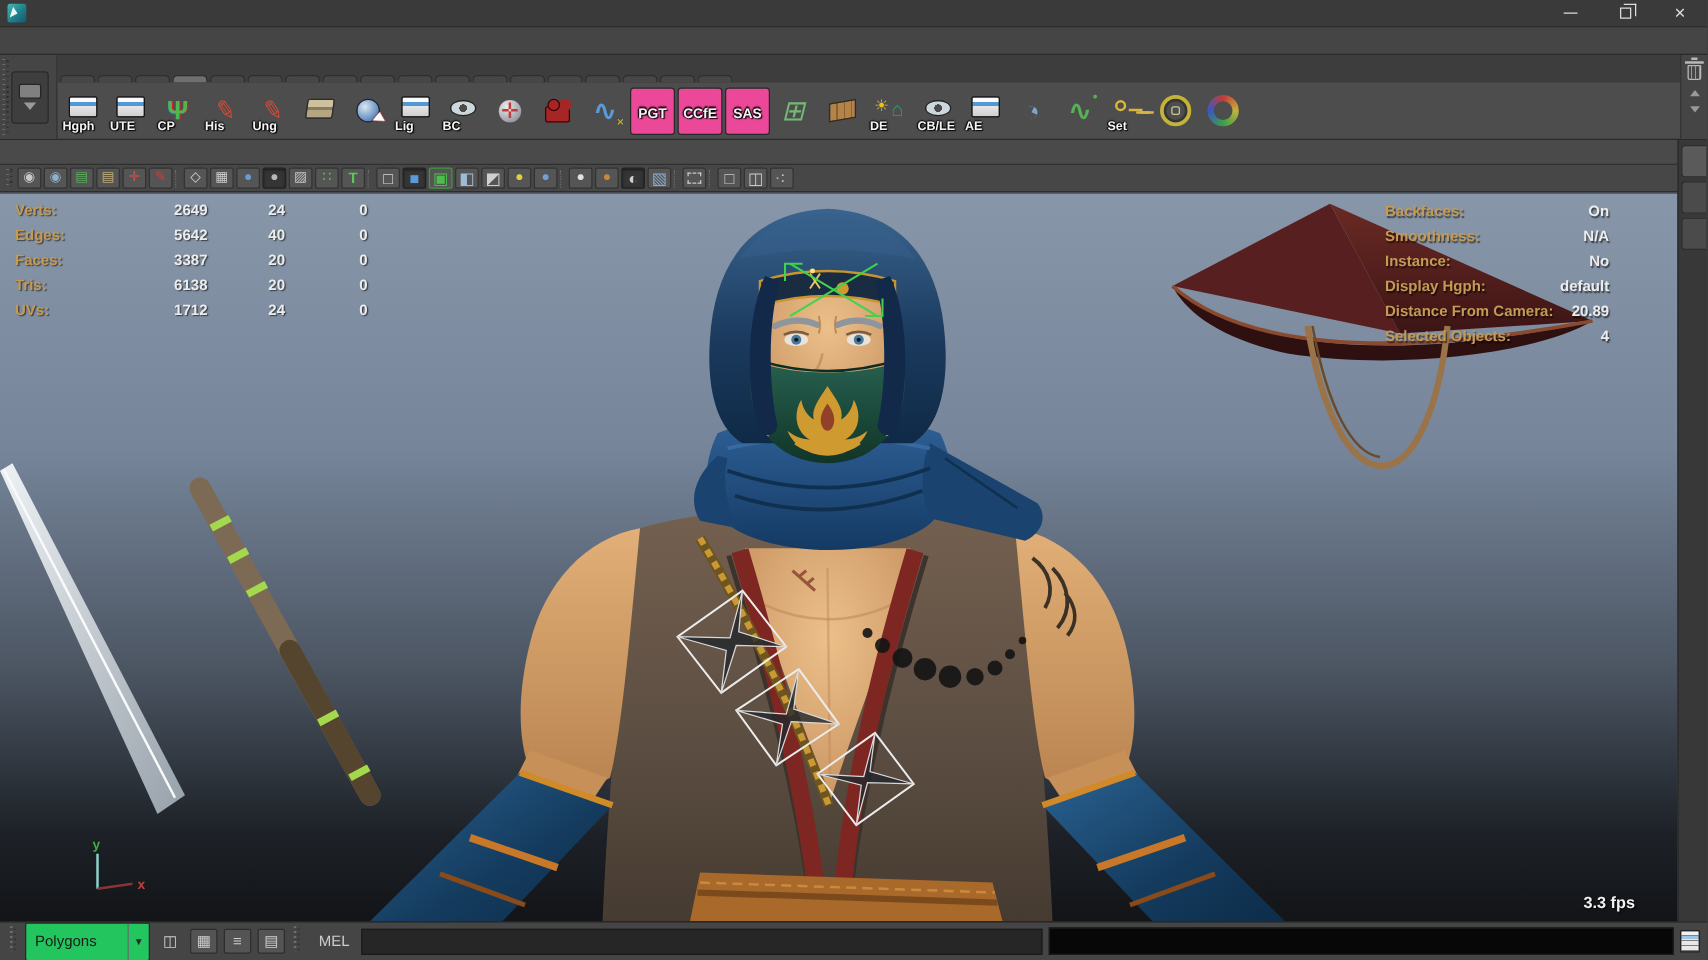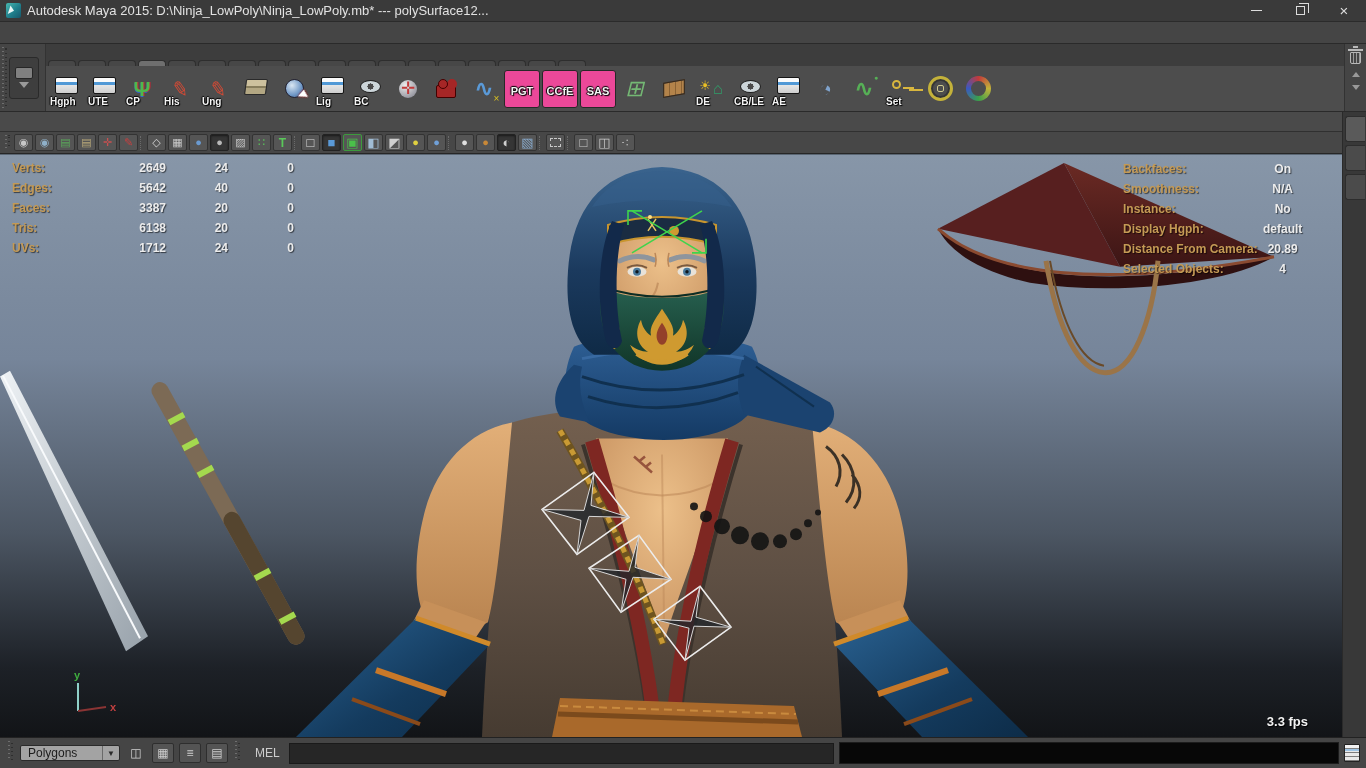--- a/index.html
+++ b/index.html
@@ -145,38 +145,38 @@
   .viewport { position:absolute; left:0; top:42px; right:24px; bottom:0; overflow:hidden;
      background:linear-gradient(180deg,#8796a8 0%,#76859a 35%,#4c5663 65%,#1d2127 88%,#121417 100%);
      border-top:1px solid #5a6673; }
   .viewport svg.scene { position:absolute; inset:0; width:100%; height:100%; }
 
   .hud-left { position:absolute; left:12px; top:3px; }
   .hud-left .hud-row { display:grid; grid-template-columns:96px 58px 62px 66px; height:20px; align-items:center; }
   .hud-label { color:#c49a55; font-size:12px; font-weight:bold; text-shadow:1px 1px 1px rgba(0,0,0,.6); }
   .hud-v { color:#ececec; font-size:12px; font-weight:bold; text-align:right; text-shadow:1px 1px 1px rgba(0,0,0,.6); }
   .hud-right { position:absolute; left:1108px; top:4px; }
-  .hud-right .hud-row { display:grid; grid-template-columns:140px auto; height:20px; align-items:center;margin-left:15px; }
-  .hud-right .hud-v { text-align:center; }
+  .hud-right .hud-row { display:grid; grid-template-columns:140px auto; height:20px; align-items:center; }
+  .hud-right .hud-v { text-align:right; }
   .persp-label { position:absolute; left:0; right:0; bottom:8px; text-align:center; color:#e9dfc2;
                  font-size:12px; font-weight:bold; text-shadow:1px 1px 1px #000; }
   .fps-label { position:absolute; right:34px; bottom:8px; color:#f2f2f2; font-size:13px; font-weight:bold;
                text-shadow:1px 1px 1px #000; }
   .axis-gizmo { position:absolute; left:58px; bottom:16px; width:70px; height:52px; }
 
   .right-strip { position:absolute; right:0; top:0; bottom:0; width:24px; background:#383838;
                  border-left:1px solid #2a2a2a; display:flex; flex-direction:column; padding-top:4px; gap:3px; align-items:center; }
   .side-tab { writing-mode:vertical-rl; background:#4b4b4b; color:#c2c2c2; font-size:11px; padding:12px 2px;
               border:1px solid #2d2d2d; border-right:none; border-radius:3px 0 0 3px; white-space:nowrap; width:20px; text-align:center; }
   .side-tab:first-child { background:#5a5a5a; color:#e8e8e8; }
 
   
   .statusbar { height:31px; flex:0 0 31px; background:#454545; border-top:1px solid #222;
                display:flex; align-items:center; padding:0 6px; gap:5px; }
-  .mode-select { width:100px; height:16px; background:#a3a3a3; border:1px solid #2a2a2a; border-radius:2px;
+  .mode-select { width:100px; height:31px; background:#22c55e; border:1px solid #2a2a2a; border-radius:2px;
                  display:flex; align-items:center; font-size:12px; color:#1c1c1c; padding-left:7px; }
   .dd-arrow { margin-left:auto; border-left:1px solid #6a6a6a; align-self:stretch; display:flex; align-items:center;
               padding:0 4px; font-size:8px; color:#2a2a2a; }
   .sb-btn { width:22px; height:20px; background:#545454; border:1px solid #2e2e2e; border-radius:2px;
             display:flex; align-items:center; justify-content:center; color:#cfcfcf; font-size:12px; }
   .sb-btn.flat { background:none; border:none; }
   .mel-label { color:#cdcdcd; font-size:12px; margin:0 4px 0 8px; }
   .mel-input { width:545px; height:21px; background:#262626; border:1px solid #1a1a1a; color:#ddd;
                font-family:"DejaVu Sans Mono", monospace; font-size:11px; padding:0 4px; }
   .mel-output { flex:1; height:22px; background:#070707; border:1px solid #1c1c1c; }
@@ -184,21 +184,20 @@
      background:linear-gradient(180deg,#f2f2f2 0 22%,#9ec4e4 22% 38%,#e8e8e8 38%),
                 repeating-linear-gradient(180deg,transparent 0 3px,#888 3px 4px); background-blend-mode:multiply; }
 </style>
 </head>
 <body>
 
 <div id="app">
 
   <div class="titlebar">
     <div class="maya-logo"></div>
-    <div class="title">Autodesk Maya 2015: D:\Ninja_LowPoly\Ninja_LowPoly.mb*   ---   polySurface12...</div>
     <div class="winctl">
       <div class="wbtn">
           <span class="ic-min"></span>
         </div>
       <div class="wbtn">
           <span class="ic-restore"></span>
         </div>
       <div class="wbtn">
           <span class="ic-close">×</span>
         </div>

